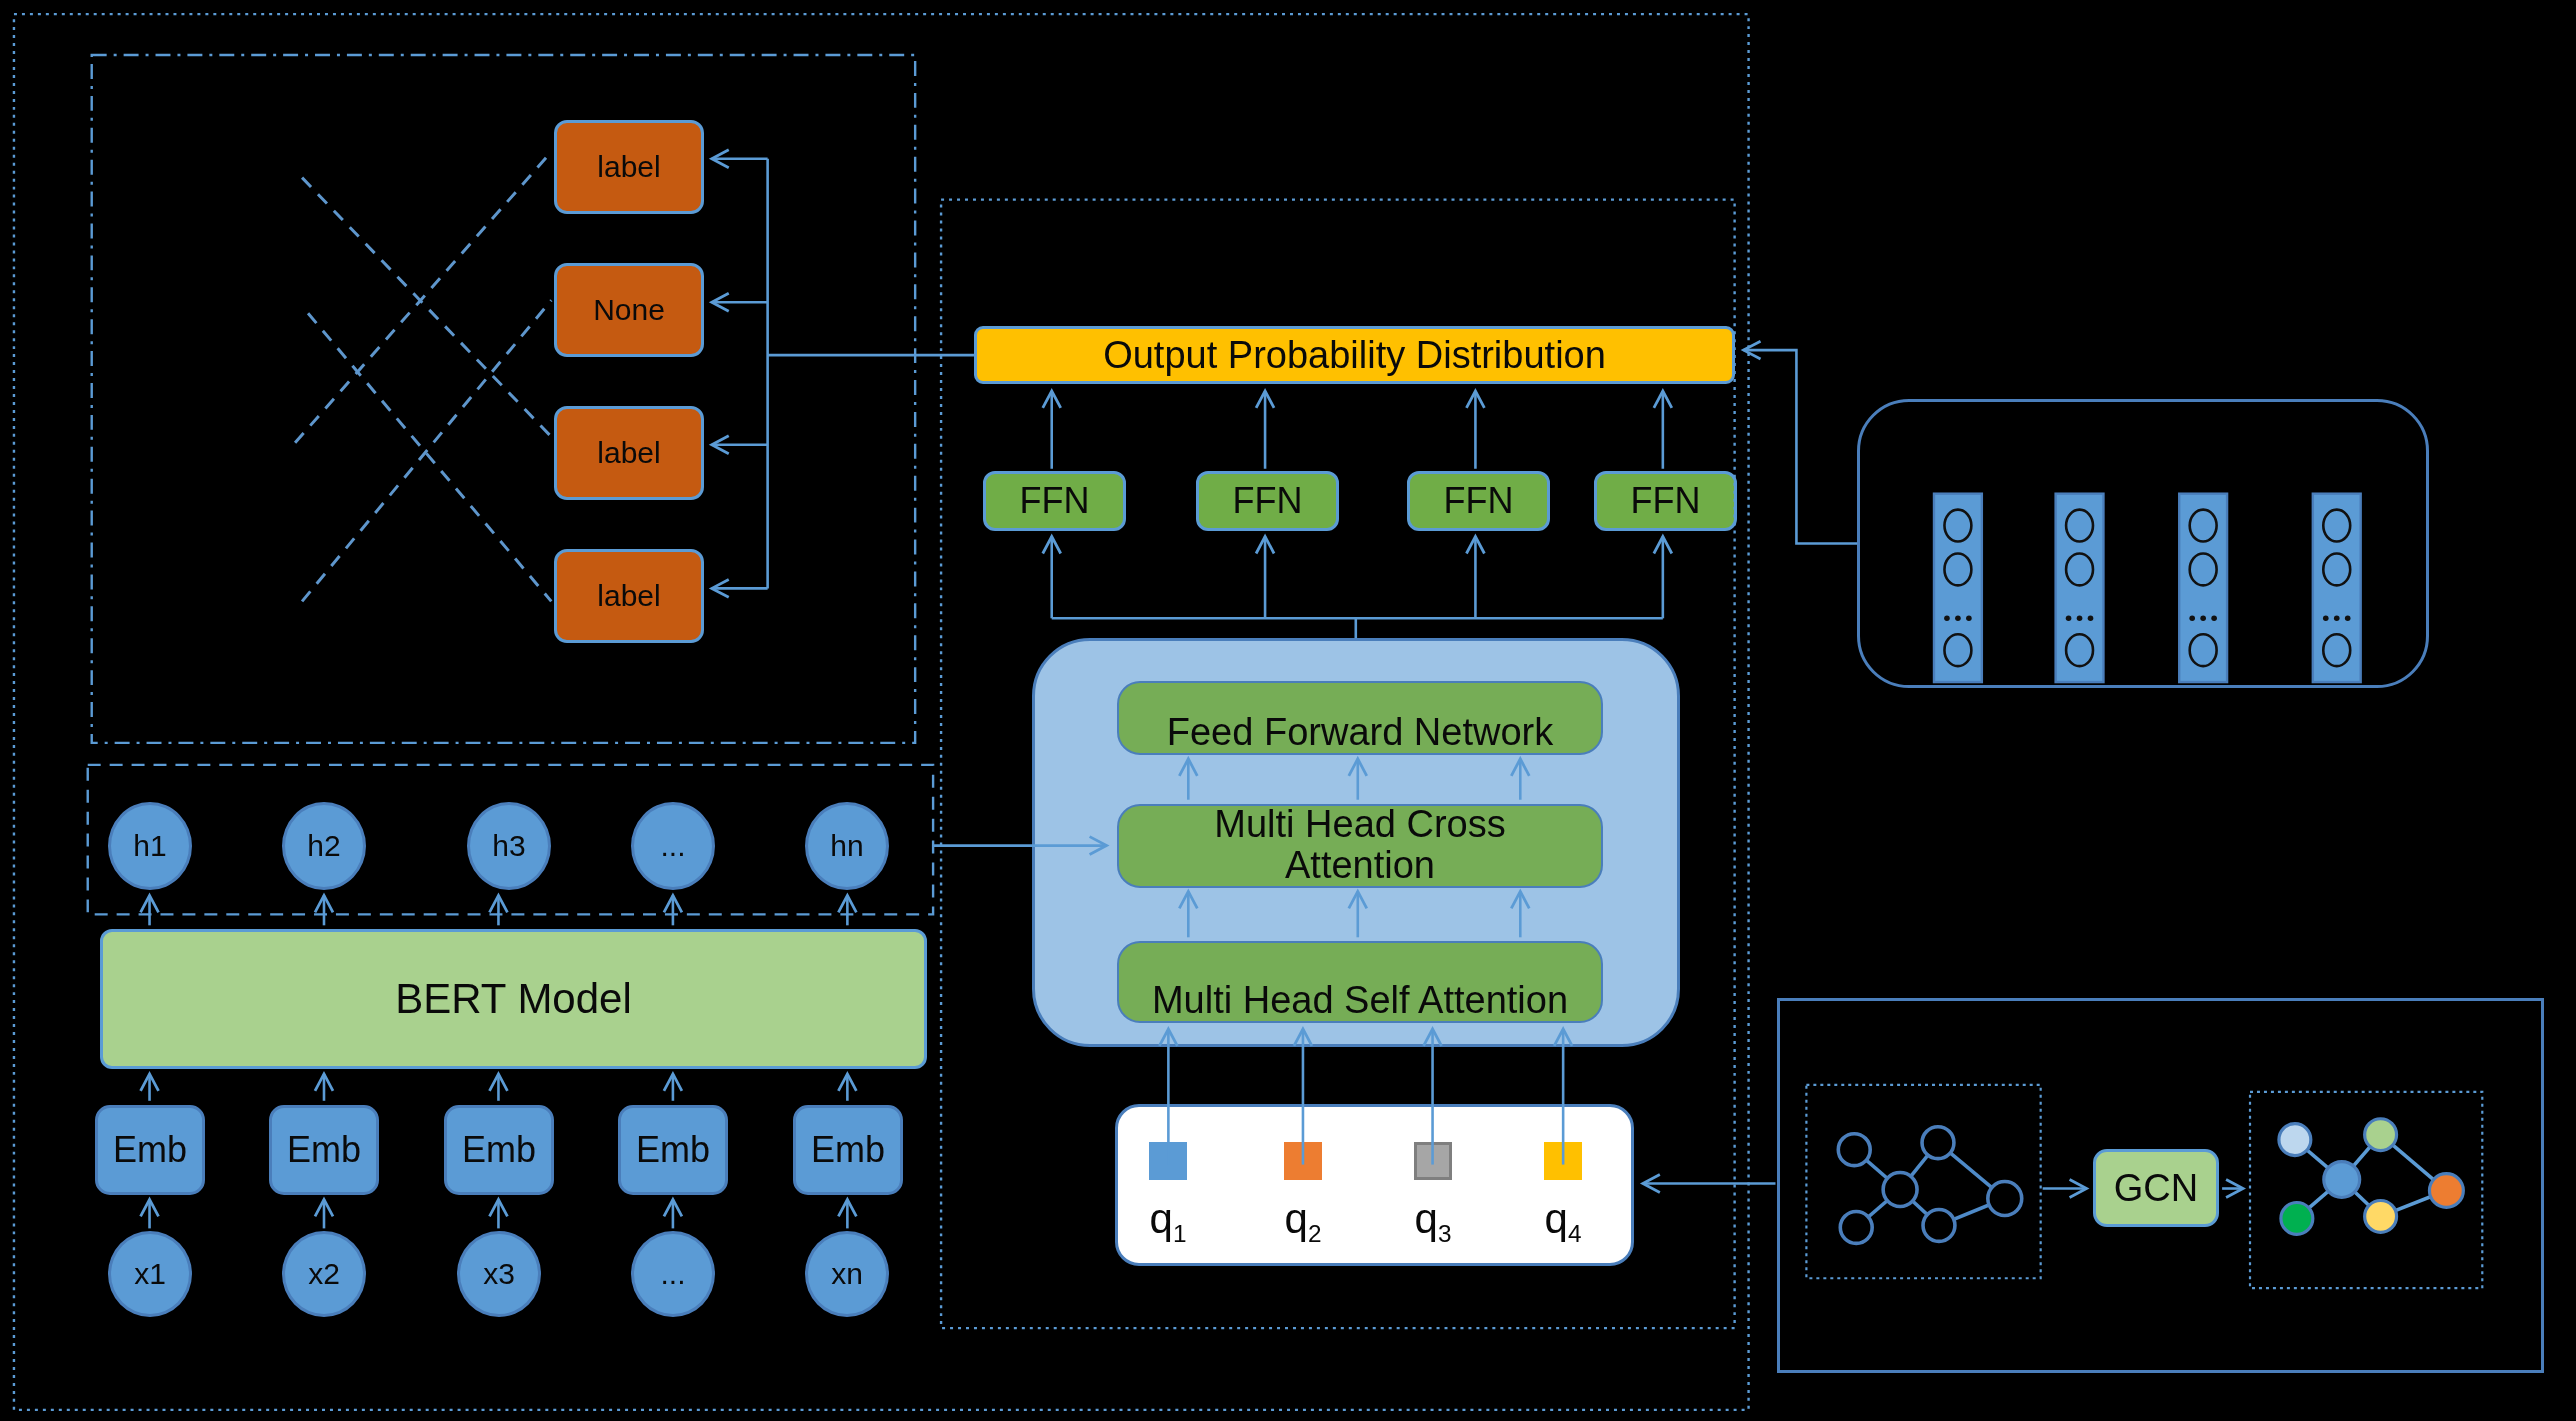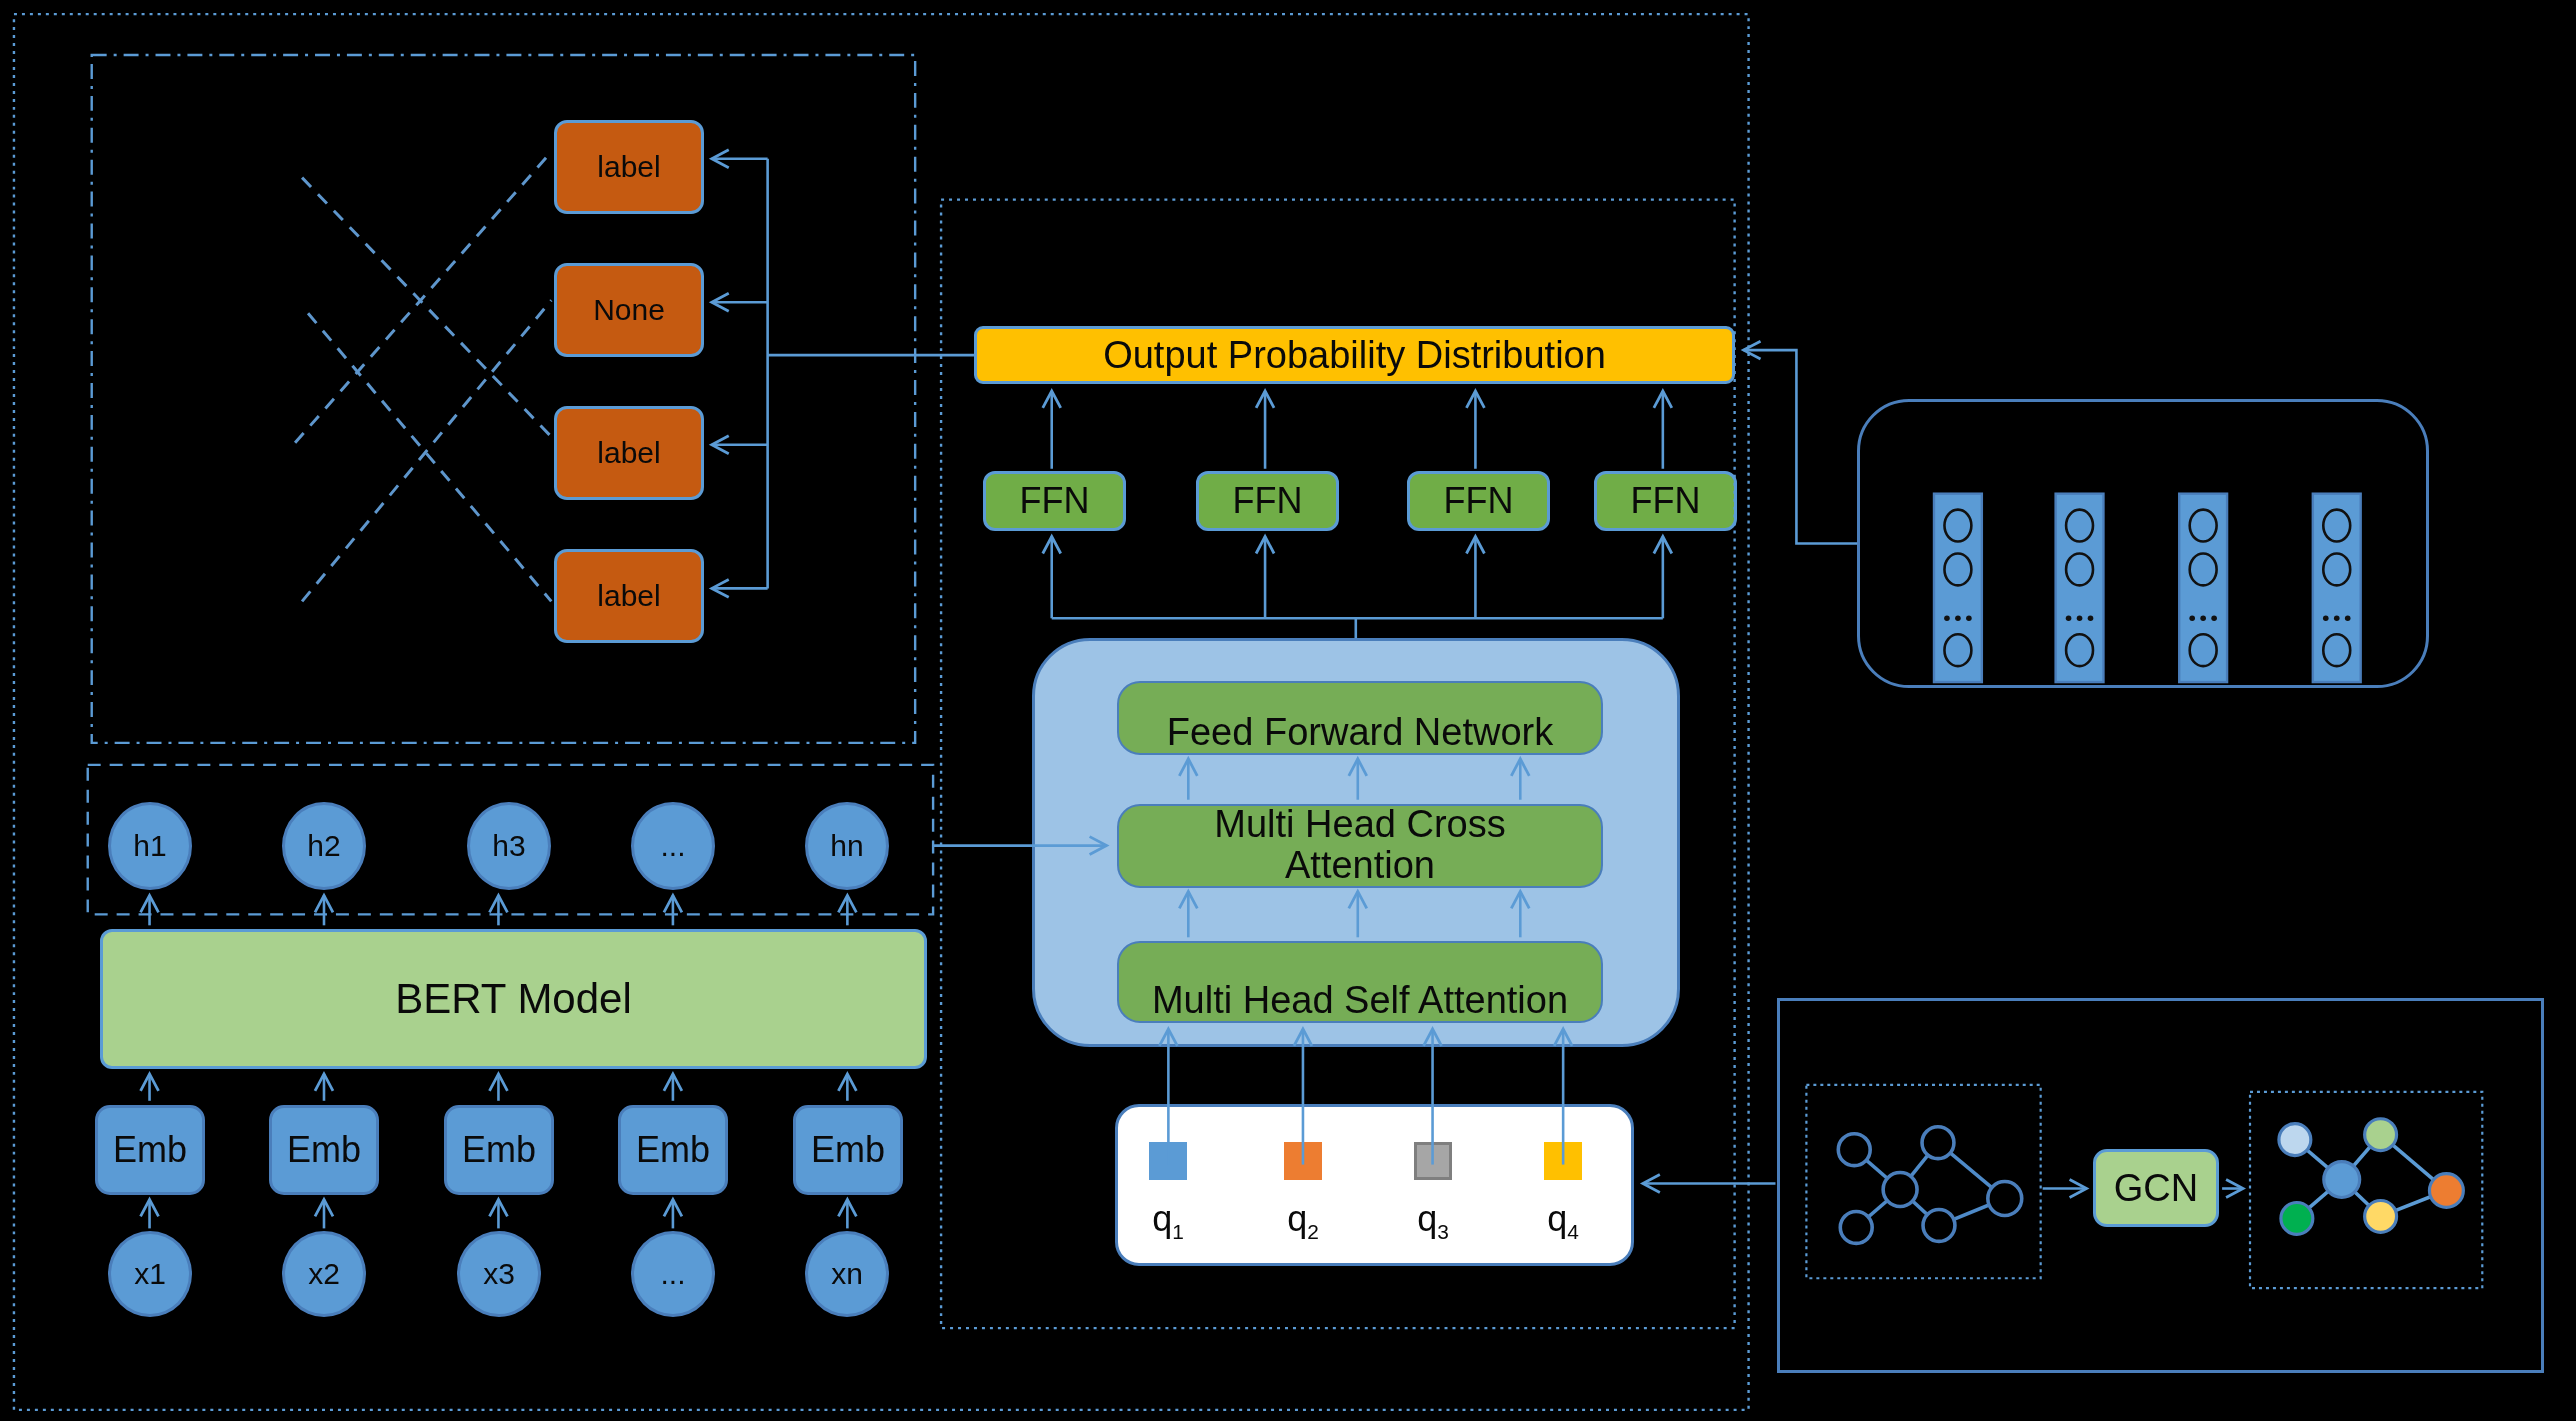--- a/index.html
+++ b/index.html
@@ -22,21 +22,21 @@
     border:3px solid var(--line_dark);border-radius:58px;}
   .layer-box{left:1117px;width:486px;background:var(--layer_green);
     border:2.5px solid var(--line_dark);border-radius:23px;font-size:38px;line-height:1.08;align-items:flex-end;}
   .layer-ffn{top:681px;height:74px;}
   .layer-cross{top:804px;height:84px;}
   .layer-cross .wrap{display:block;width:359px;margin:0 auto;}
   .layer-self{top:941px;height:82px;}
   .q-box{left:1115px;top:1104px;width:519px;height:162px;background:var(--qbox_white);
     border:3.5px solid var(--line_dark);border-radius:24px;}
   .q-swatch{top:1142px;width:38px;height:38px;}
-  .q-label{top:1189px;width:80px;height:60px;font-size:36px;}
+  .q-label{top:1189px;width:80px;height:60px;font-size:42px;}
   .q-label sub{font-size:0.58em;line-height:0;}
   .bert-box{left:100px;top:929px;width:827px;height:140px;background:var(--bert_green);
     border:3px solid var(--line);border-radius:12px;font-size:42px;}
   .emb-box{top:1105px;width:110px;height:90px;background:var(--node_blue);
     border:3px solid var(--line_dark);border-radius:15px;font-size:36px;}
   .h-node{top:802px;width:84px;height:88px;background:var(--node_blue);
     border:3px solid var(--line_dark);border-radius:50%;font-size:30px;}
   .x-node{top:1231px;width:84px;height:86px;background:var(--node_blue);
     border:3px solid var(--line_dark);border-radius:50%;font-size:30px;}
   .gcn-box{left:2093px;top:1149px;width:126px;height:78px;background:var(--bert_green);

